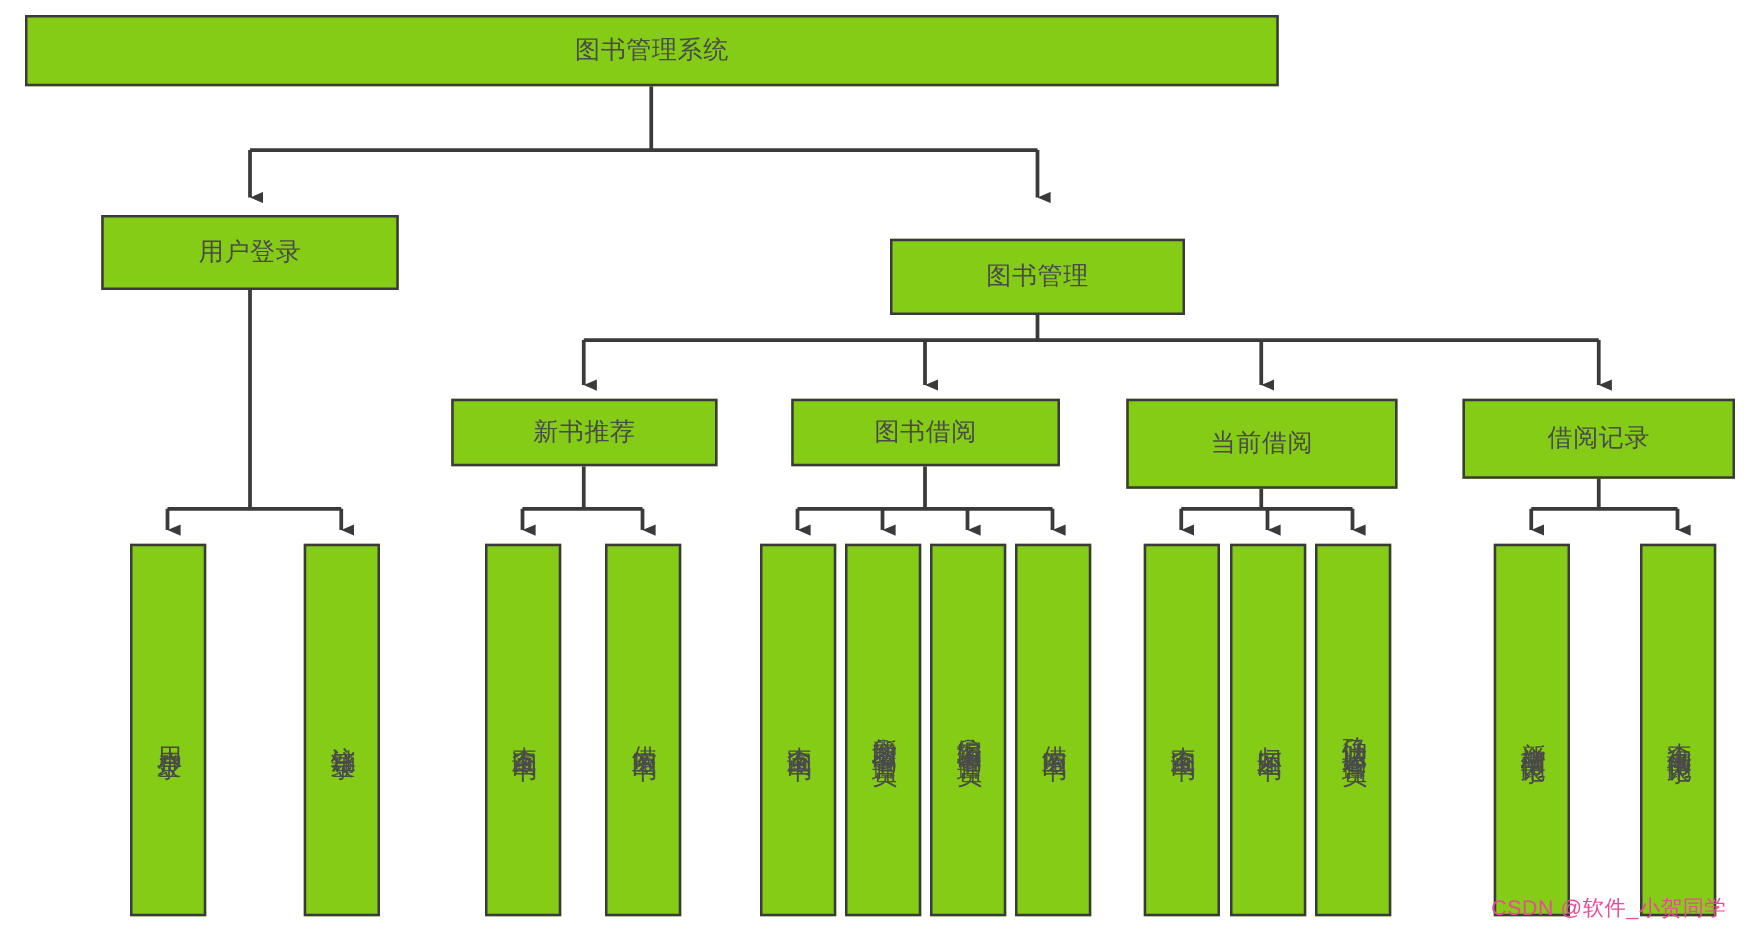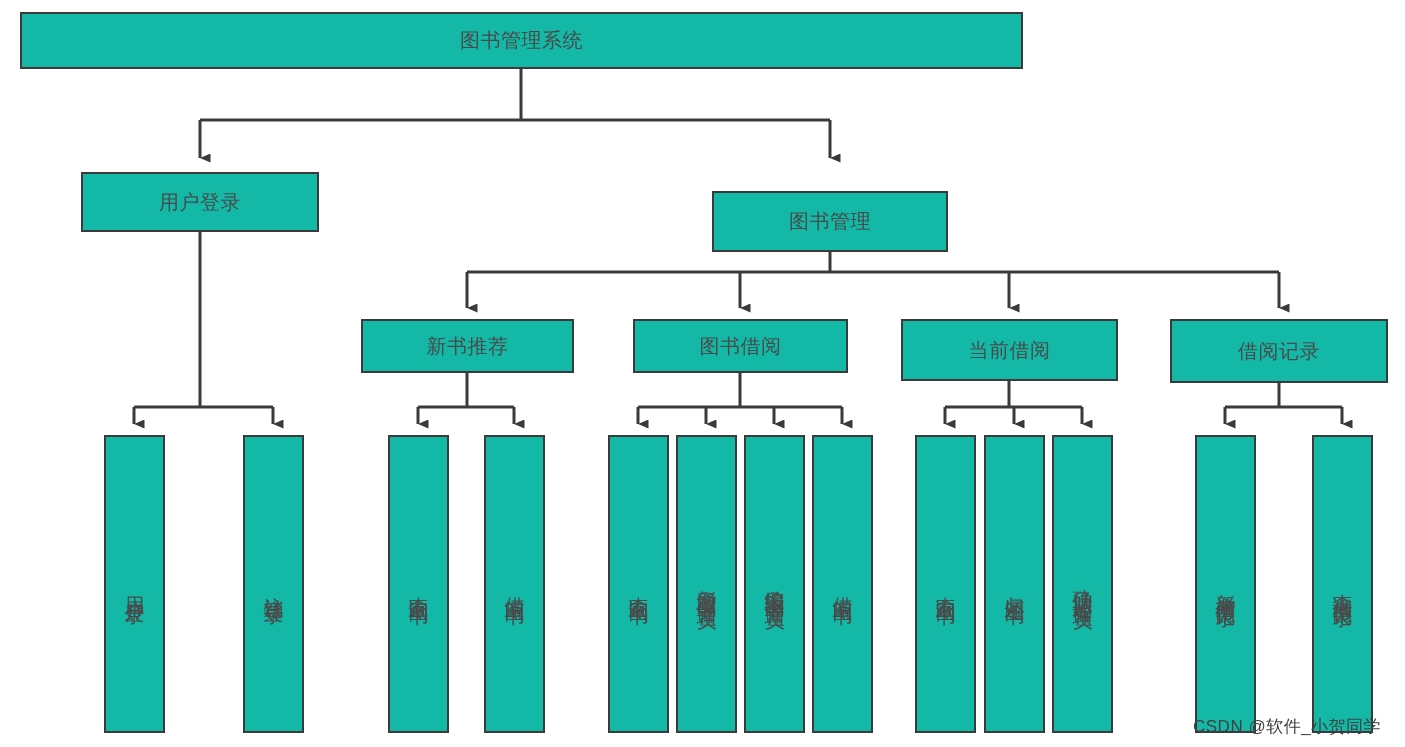--- a/index.html
+++ b/index.html
@@ -22,21 +22,21 @@
   svg.diagram-canvas {
     position: absolute;
     top: 0;
     left: 0;
     width: 1405px;
     height: 747px;
   }
   .node-box {
     position: absolute;
     box-sizing: border-box;
-    background: #14b8a6;
+    background: #84cc16;
     border: 2px solid #3a3a3a;
     display: flex;
     align-items: center;
     justify-content: center;
     overflow: hidden;
   }
   .node-label {
     color: #4a4a4a;
     font-size: 20px;
     line-height: 1.15;
@@ -51,21 +51,21 @@
   .node-box.vertical .node-label {
     writing-mode: vertical-rl;
     text-orientation: upright;
     white-space: nowrap;
     letter-spacing: 3px;
     font-size: 20px;
     text-align: center;
   }
   .watermark {
     position: absolute;
-    color: #404040;
+    color: #ec4899;
     font-size: 17px;
     white-space: nowrap;
     letter-spacing: 0.5px;
     pointer-events: none;
   }
 </style>
 </head>
 <body>
 
 <div id="diagram-root">
@@ -148,21 +148,21 @@
   <div class="node-box" style="left:712px; top:171px; width:236px; height:61px;margin-top:20px;">
     <span class="node-label">图书管理</span>
   </div>
 
   <div class="node-box" style="left:361px; top:319px; width:213px; height:54px;">
     <span class="node-label">新书推荐</span>
   </div>
   <div class="node-box" style="left:633px; top:319px; width:215px; height:54px;">
     <span class="node-label">图书借阅</span>
   </div>
-  <div class="node-box" style="left:901px; top:319px; width:217px; height:62px;">
+  <div class="node-box" style="left:901px; top:319px; width:217px; height:72px;">
     <span class="node-label">当前借阅</span>
   </div>
   <div class="node-box" style="left:1170px; top:319px; width:218px; height:64px;">
     <span class="node-label">借阅记录</span>
   </div>
 
   <div class="node-box vertical" style="left:104px; top:435px; width:61px; height:298px;">
     <span class="node-label">用户登录</span>
   </div>
   <div class="node-box vertical" style="left:243px; top:435px; width:61px; height:298px;">

